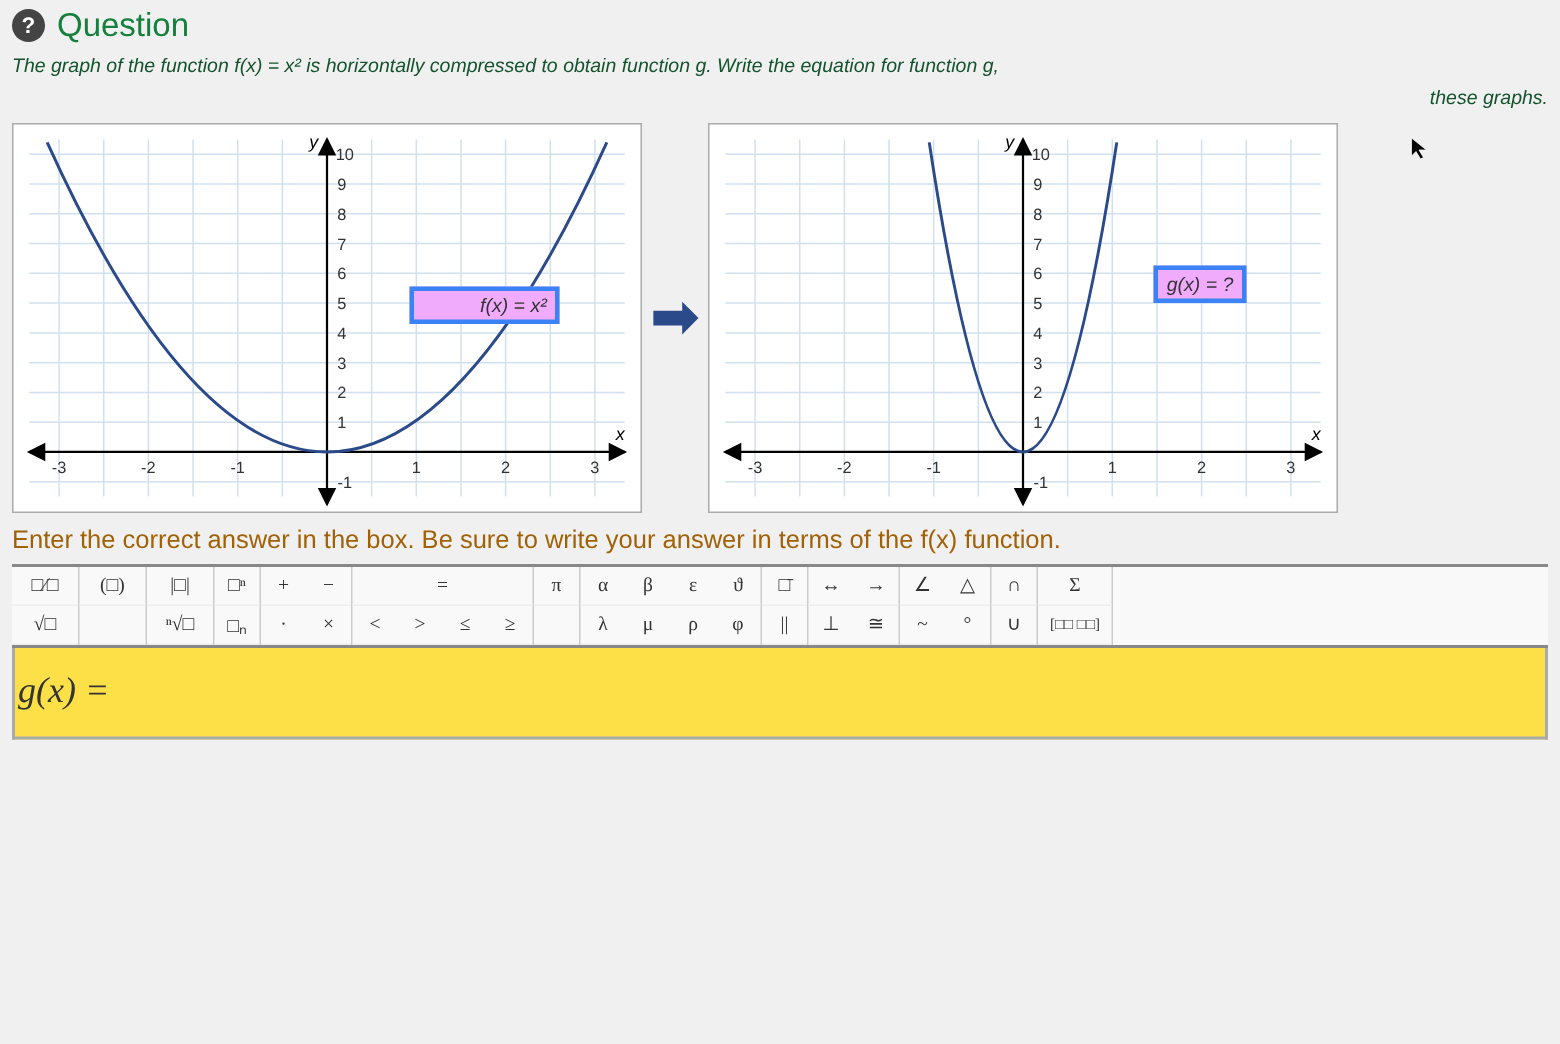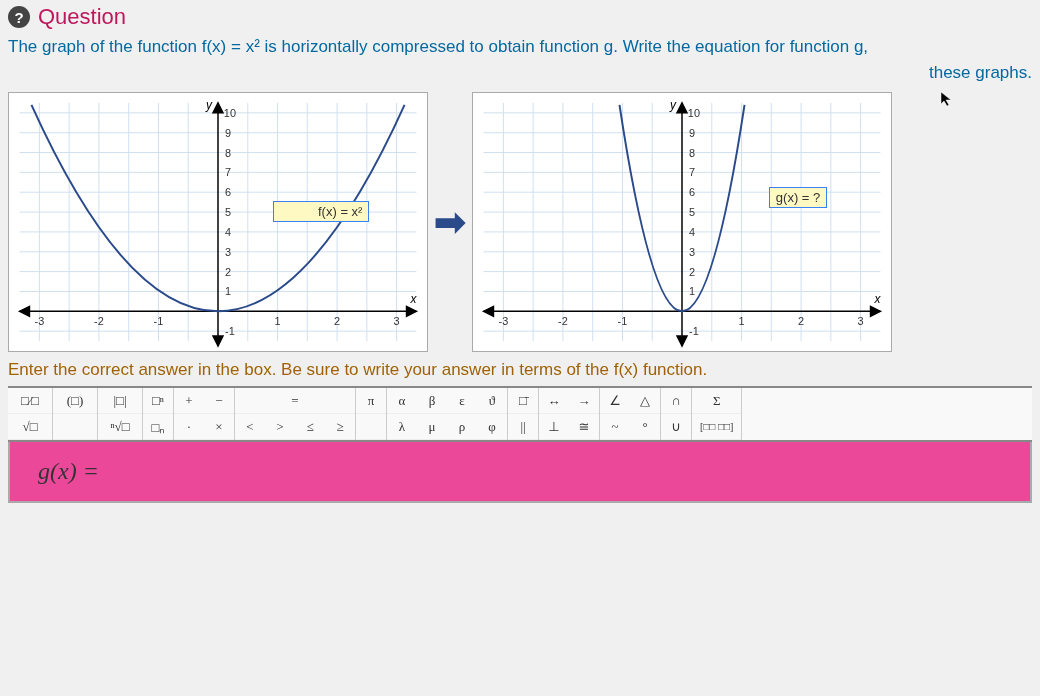--- a/index.html
+++ b/index.html
@@ -11,31 +11,31 @@
     overflow: hidden;
     padding: 4px 8px;
     color: #333;
   }
   .header { display: flex; align-items: center; gap: 8px; margin-bottom: 6px; }
   .q-icon {
     width: 22px; height: 22px; border-radius: 50%;
     background: #444; color: #fff; font-weight: bold; font-size: 15px;
     display: flex; align-items: center; justify-content: center;
   }
-  .q-title { font-size: 22px; color: #be185d; }
-  .prompt { font-size: 17px; color: #0369a1; margin-bottom: 8px; line-height: 1.3; }
+  .q-title { font-size: 22px; color: #15803d; }
+  .prompt { font-size: 13px; color: #14532d; margin-bottom: 8px; line-height: 1.3; font-style: italic; }
   .graphs-row { display: flex; align-items: center; gap: 6px; margin-bottom: 8px; }
   .graph-box {
     width: 420px; height: 260px; background: #fff; border: 1px solid #aaa;
     position: relative;
   }
   .graph-box svg { position: absolute; inset:0; width:100%; height:100%; }
   .glabel {
-    position: absolute; background: #fef9c3; border: 1px solid #3b82f6;
-    padding: 2px 6px; font-size: 13px; color: #333;
+    position: absolute; background: #f0abfc; border: 3px solid #3b82f6;
+    padding: 2px 6px; font-size: 13px; font-style: italic; color: #333;
   }
   .arrow-mid {
     font-size: 38px; color: #2a4a8a; font-weight: bold;
   }
   .instruction { font-size: 17px; color: #a16207; margin: 8px 0 6px 0; }
 
   .toolbar {
     border-top: 2px solid #888; border-bottom: 2px solid #888;
     background: #f9f9f9;
     display: flex; flex-wrap: wrap; align-items: stretch;
@@ -47,22 +47,22 @@
     display: flex; align-items: center; justify-content: center;
     border-bottom: 1px solid #eee; cursor: pointer; white-space: nowrap;
     font-family: 'Times New Roman', serif;
   }
   .tb-cell.wide { min-width: 44px; }
   .tb-cell.xwide { min-width: 52px; }
   .tb-row1 { grid-row: 1; }
   .tb-row2 { grid-row: 2; }
 
   .answer-area {
-    border: 2px solid #aaa; border-top: none; background: #ec4899;
-    padding: 16px 28px; font-size: 24px; font-family: 'Times New Roman', serif;
+    border: 2px solid #aaa; border-top: none; background: #fde047;
+    padding: 16px 2px; font-size: 24px; font-family: 'Times New Roman', serif;
     font-style: italic;
   }
   .cursor-svg { position:absolute; top: 90px; right: 85px; }
 </style>
 </head>
 <body>
 
 <div class="header">
   <div class="q-icon">?</div>
   <div class="q-title">Question</div>

